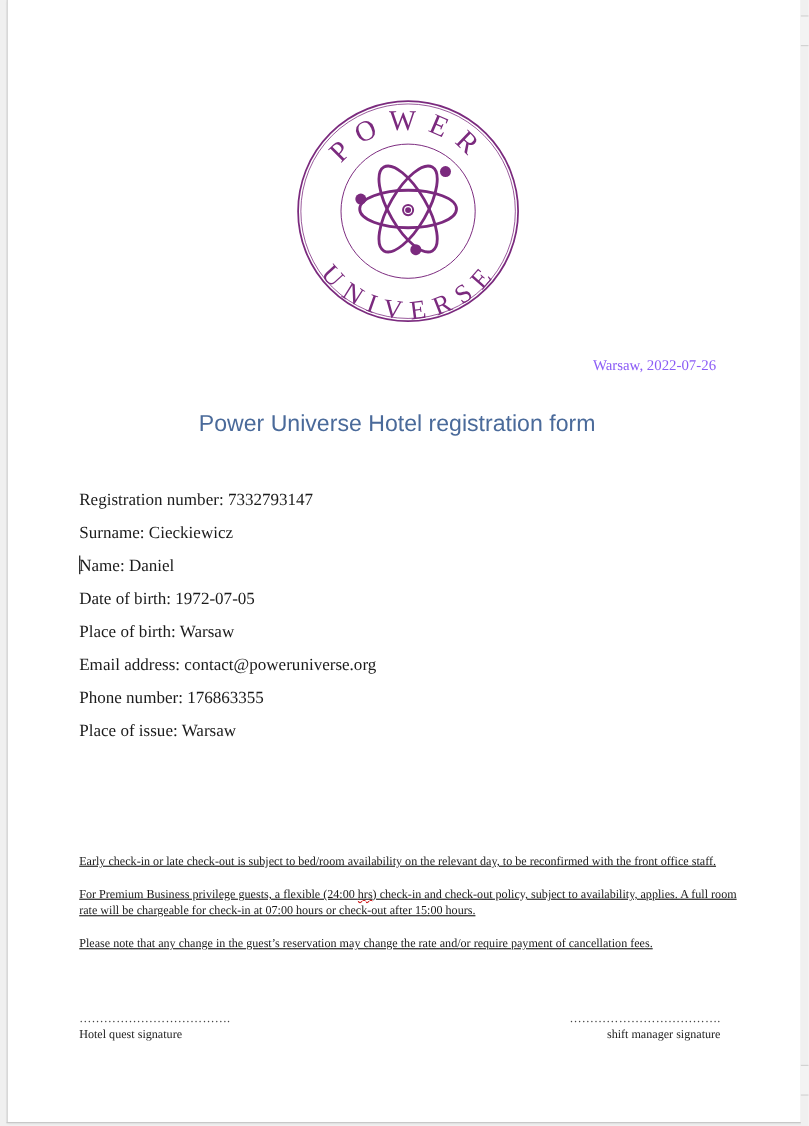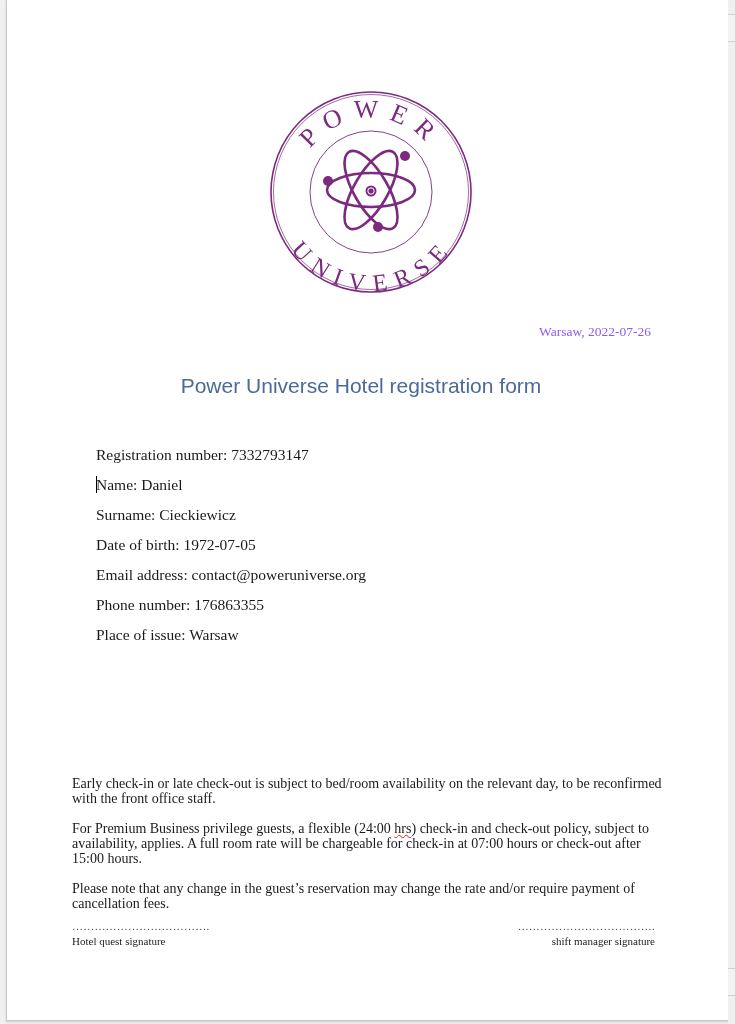--- a/index.html
+++ b/index.html
@@ -23,24 +23,24 @@
   .scroll-mark { position:absolute; right:0; width:7px; height:26px; background:#f3f3f3; border-top:1px solid #cfcfcf; border-bottom:1px solid #cfcfcf; }
   .logo { position: absolute; left: 262px; top: 90px; width: 204px; height: 204px; }
   .date-line {
     position: absolute; right: 77px; top: 324px;
     font-size: 13.5px; color: #8b5cf6;
   }
   .title {
     position: absolute; left: 0; width: 722px; top: 374px; text-align: center;
     font-family: "Liberation Sans", sans-serif; font-size: 21px; color: #4a6a9a;
   }
-  .fields { position: absolute; left: 72px; top: 445px; margin-left: 24px; }
+  .fields { position: absolute; left: 72px; top: 445px; }
   .field { font-size: 15.5px; color: #1a1a1a; height: 30px; line-height: 20px; white-space: nowrap; }
   .caret { display:inline-block; width:1px; height:17px; background:#000; vertical-align:-3px; margin-right:-1px; }
-  .notes { position: absolute; left: 72px; top: 776px; width: 600px; font-size: 14px; color:#1a1a1a; line-height: 15px; }
+  .notes { position: absolute; left: 72px; top: 776px; width: 600px; font-size: 11px; color:#1a1a1a; line-height: 15px; text-decoration: underline; }
   .notes p { margin: 0 0 15px 0; }
   .spell { text-decoration: underline wavy #d02020; text-decoration-thickness: 1px; }
   .sig { position: absolute; top: 920px; font-size: 11px; color: #222; }
   .sig .dots { letter-spacing: 0.2px; color:#444; line-height: 12px; }
   .sig .label { line-height: 14px; margin-top: 2px; }
   .sig-left { left: 72px; }
   .sig-right { left: 492px; width: 163px; text-align: right; }
 </style>
 </head>
 <body>
@@ -73,23 +73,24 @@
     </g>
   </svg>
 
   <div class="date-line">Warsaw, 2022-07-26</div>
 </div>
 
 <div class="title">Power Universe Hotel registration form</div>
 
 <div class="fields">
   <div class="field">Registration number: 7332793147</div>
+  <div class="field">Surname: Cieckiewicz</div>
   <div class="field"><span class="caret"></span><span>Name: Daniel</span></div>
-  <div class="field">Surname: Cieckiewicz</div>
   <div class="field">Date of birth: 1972-07-05</div>
+  <div class="field">Place of birth: Warsaw</div>
   <div class="field">Email address: contact@poweruniverse.org</div>
   <div class="field">Phone number: 176863355</div>
   <div class="field">Place of issue: Warsaw</div>
 </div>
 
 <div class="notes">
   <p>Early check-in or late check-out is subject to bed/room availability on the relevant day, to be reconfirmed with the front office staff.</p>
   <p><span>For Premium Business privilege guests, a flexible (24:00 </span><span class="spell">hrs</span><span>) check-in and check-out policy, subject to availability, applies. A full room rate will be chargeable for check-in at 07:00 hours or check-out after 15:00 hours.</span></p>
   <p>Please note that any change in the guest’s reservation may change the rate and/or require payment of cancellation fees.</p>
 </div>

